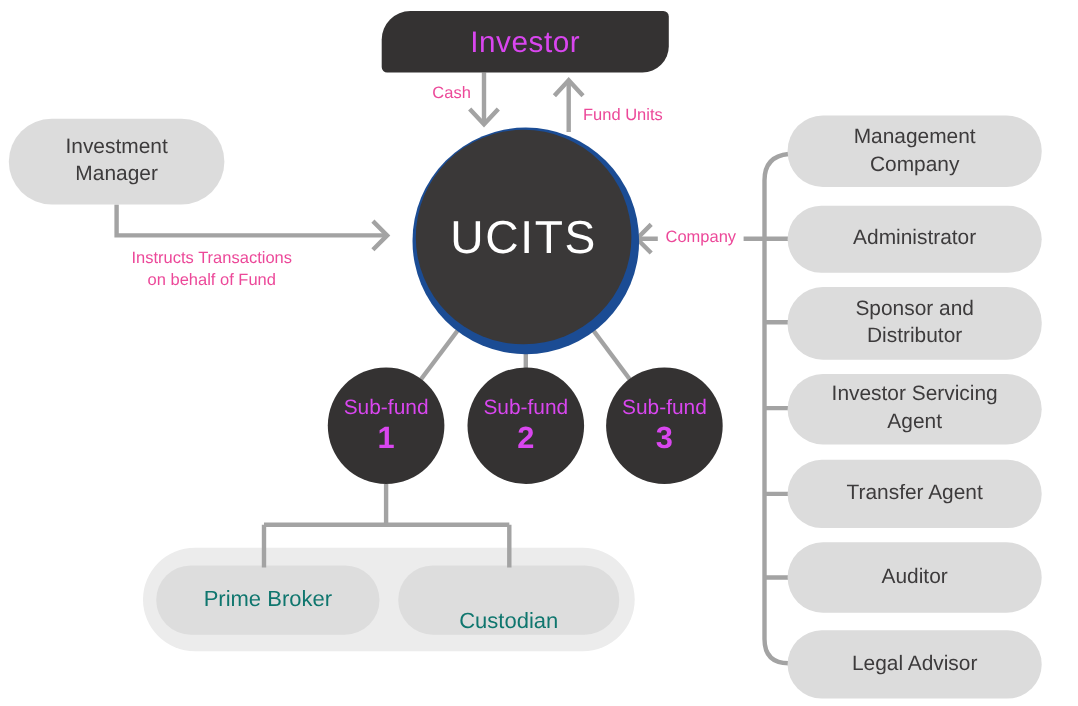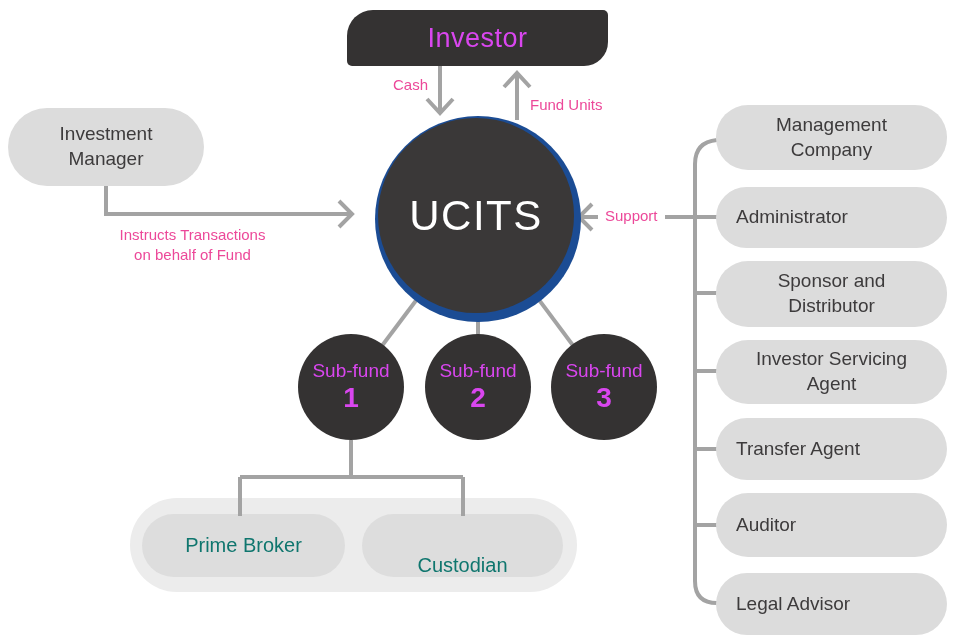--- a/index.html
+++ b/index.html
@@ -65,21 +65,21 @@
     line-height: 1.15;
   }
   .subfund .sf-name { font-size: 19px; }
   .subfund .sf-num  { font-size: 28px; font-weight: 600; }
   
   .pill {
     background: #dcdcdc;
     color: #3d3b3c;
     display: flex;
     align-items: center;
-    justify-content: flex-start;
+    justify-content: center;
     text-align: center;
     font-size: 19px;
     line-height: 1.3;
     z-index: 3;
   }
   .im-pill {
     left: 8px; top: 108px;
     width: 196px; height: 78px;
     border-radius: 39px;
     padding: 0 18px;
@@ -172,21 +172,21 @@
       <span>UCITS</span>
     </div>
   </div>
 
   <div class="abs pill im-pill">
     <span>Investment Manager</span>
   </div>
 
   <div class="abs flow-label" style="left:393px; top:76px;">Cash</div>
   <div class="abs flow-label" style="left:530px; top:96px;">Fund Units</div>
-  <div class="abs flow-label support-label" style="left:598px; top:207px;">Support</div>
+  <div class="abs flow-label support-label" style="left:598px; top:207px;">Company</div>
   <div class="abs flow-label instructs-label">
     <div>Instructs Transactions</div>
     <div>on behalf of Fund</div>
   </div>
 
   <div class="abs node-dark subfund" style="left:298px; top:334px;">
     <span class="sf-name">Sub-fund</span>
     <span class="sf-num">1</span>
   </div>
   <div class="abs node-dark subfund" style="left:425px; top:334px;">

